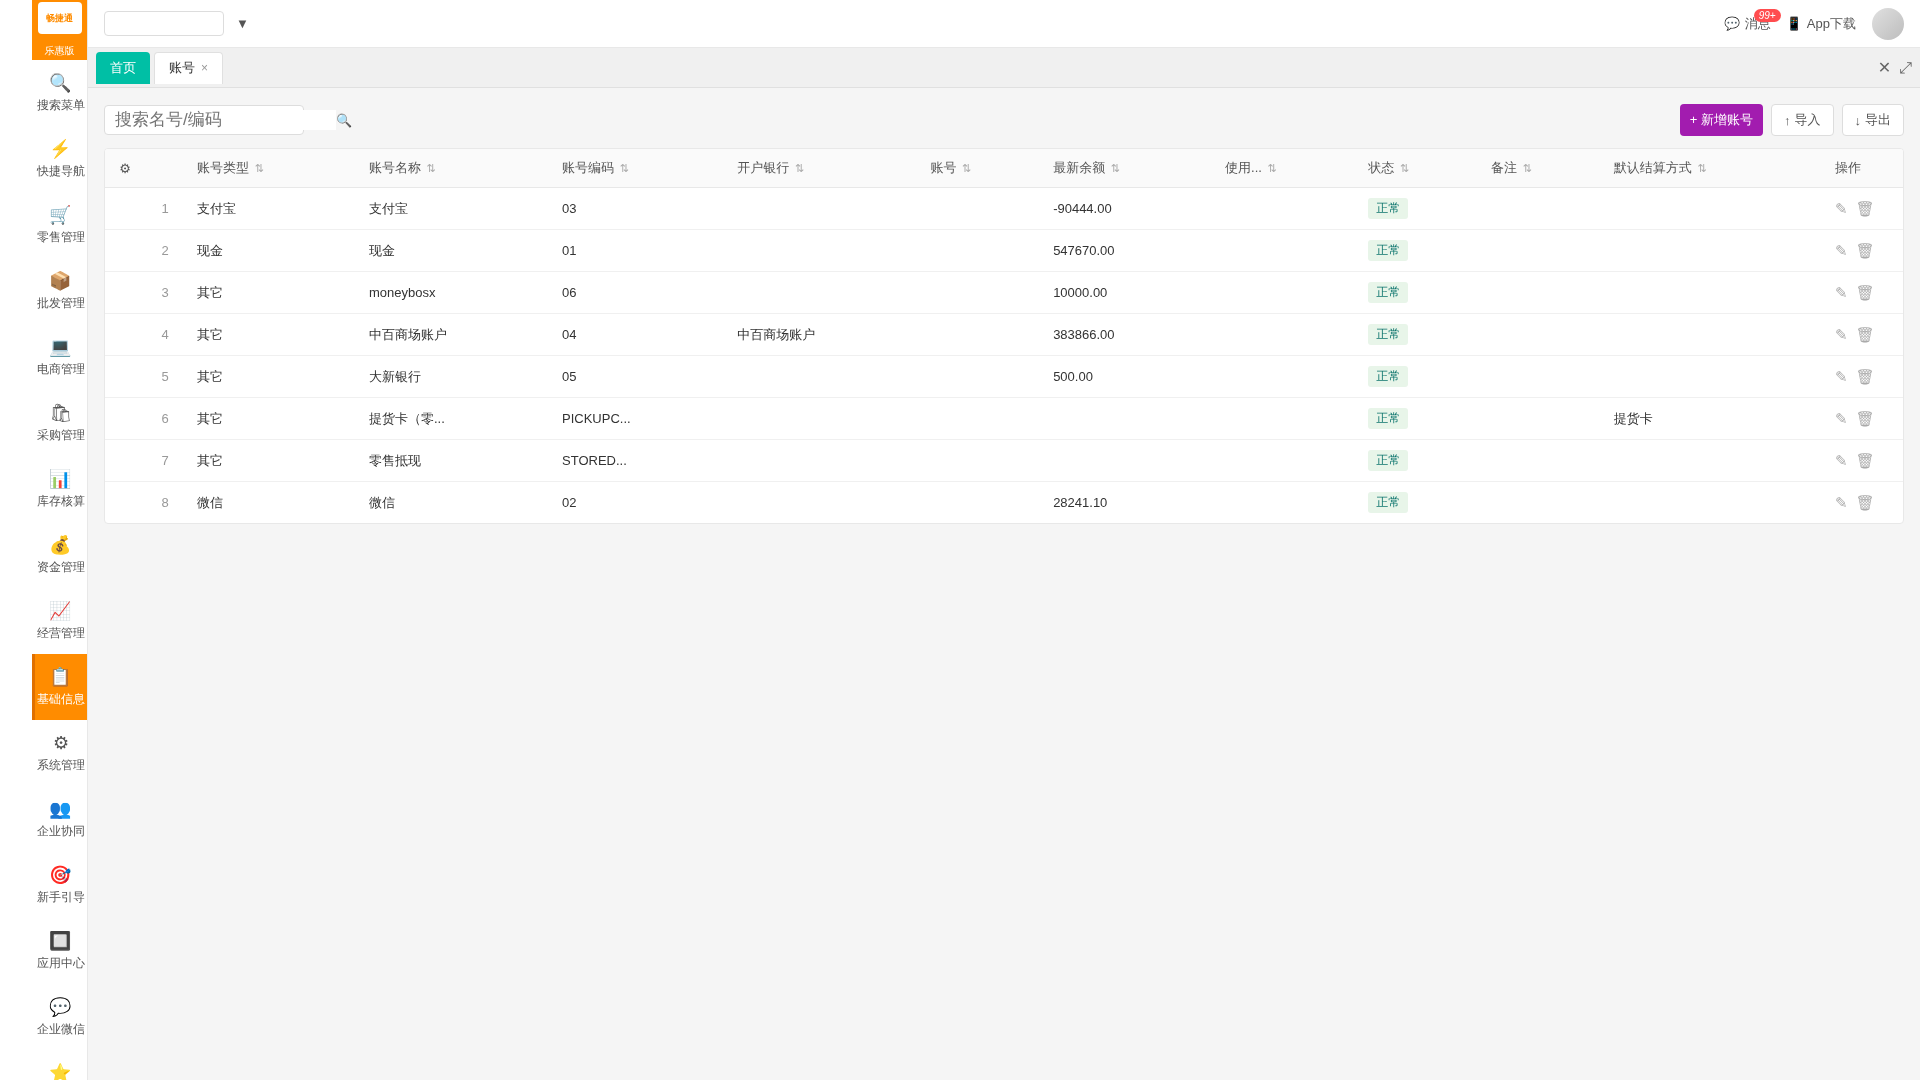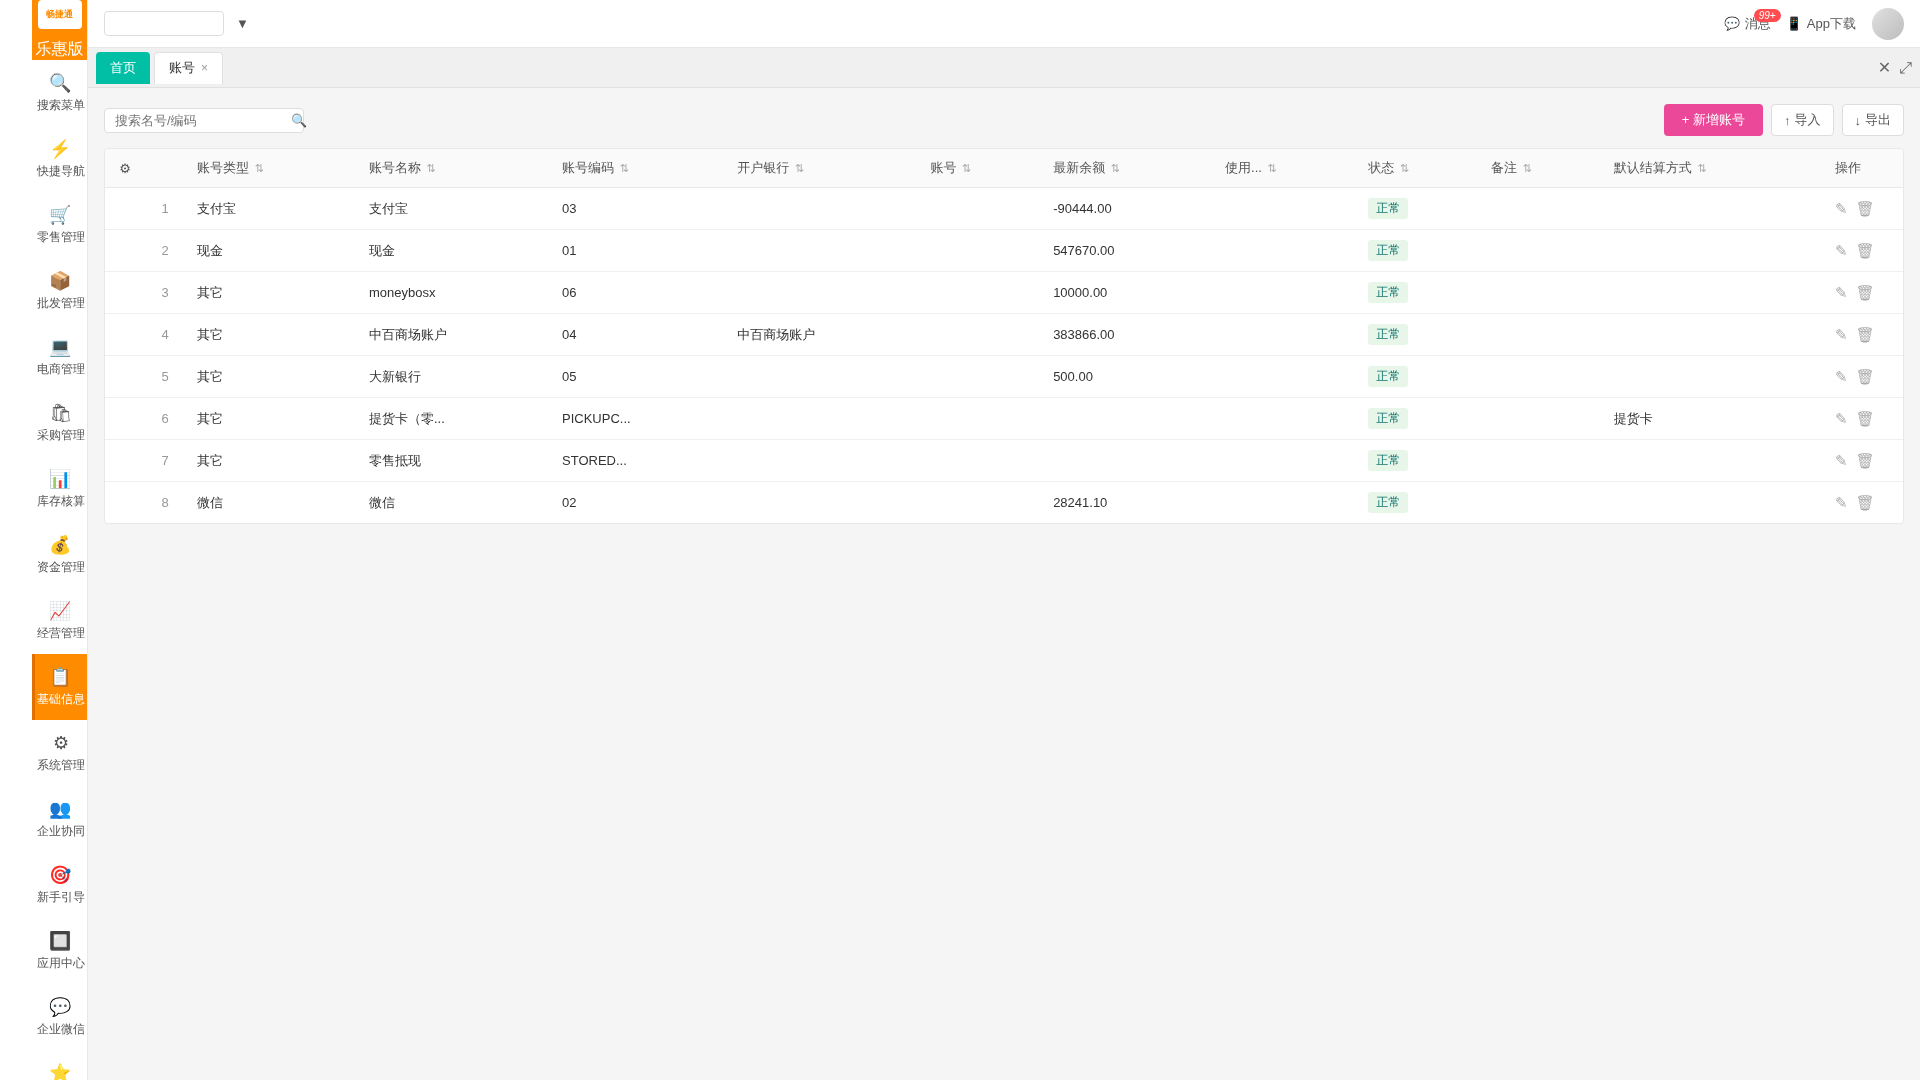--- a/index.html
+++ b/index.html
@@ -2,21 +2,21 @@
 <html><head>
   <meta charset="utf-8">
   <style>
     * { box-sizing: border-box; margin: 0; padding: 0; }
     body { font-family: "Microsoft YaHei", "PingFang SC", sans-serif; font-size: 13px; background: #f5f5f5; display: flex; height: 1080px; width: 1920px; overflow: hidden; }
 
     
     .sidebar { width: 88px; background: #fff; display: flex; flex-direction: column; align-items: center; border-right: 1px solid #e8e8e8; flex-shrink: 0; padding-left: 32px; }
     .sidebar-logo { width: 100%; height: 60px; background: #ff8c00; display: flex; align-items: center; justify-content: center; flex-direction: column; }
     .sidebar-logo-icon { width: 44px; height: 32px; background: #fff; border-radius: 4px; display: flex; align-items: center; justify-content: center; font-size: 10px; color: #ff8c00; font-weight: bold; }
-    .sidebar-logo-text { color: #fff; font-size: 16px; margin-top: 10px; }
+    .sidebar-logo-text { color: #fff; font-size: 10px; margin-top: 10px; }
     .sidebar-nav { width: 100%; flex: 1; overflow-y: auto; }
     .sidebar-item { width: 100%; padding: 12px 0; display: flex; flex-direction: column; align-items: center; justify-content: center; cursor: pointer; color: #555; font-size: 12px; border-left: 3px solid transparent; }
     .sidebar-item.active { background: #ff8c00; color: #fff; border-left-color: #e07000; }
     .sidebar-item .item-icon { font-size: 18px; margin-bottom: 3px; }
 
     
     .main { flex: 1; display: flex; flex-direction: column; overflow: hidden; }
 
     
     .topbar { height: 48px; background: #fff; display: flex; align-items: center; justify-content: space-between; padding: 0 16px; border-bottom: 1px solid #e8e8e8; flex-shrink: 0; }
@@ -40,21 +40,21 @@
 
     
     .content { flex: 1; overflow: auto; padding: 16px; }
 
     
     .toolbar { display: flex; align-items: center; justify-content: space-between; margin-bottom: 12px; }
     .search-box { display: flex; align-items: center; border: 1px solid #ddd; border-radius: 4px; padding: 4px 10px; background: #fff; width: 200px; }
     .search-box input { border: none; outline: none; font-size: 13px; flex: 1; }
     .search-icon { color: #999; cursor: pointer; }
     .toolbar-right { display: flex; gap: 8px; }
-    .btn-primary { background: #ec4899; color: #fff; border: none; border-radius: 4px; padding: 6px 18px; cursor: pointer; font-size: 13px; display: flex; align-items: center; gap: 4px; }
+    .btn-primary { background: #a21caf; color: #fff; border: none; border-radius: 4px; padding: 6px 10px; cursor: pointer; font-size: 13px; display: flex; align-items: center; gap: 4px; }
     .btn-secondary { background: #fff; color: #555; border: 1px solid #ddd; border-radius: 4px; padding: 6px 12px; cursor: pointer; font-size: 13px; display: flex; align-items: center; gap: 4px; }
 
     
     .table-wrap { background: #fff; border-radius: 4px; overflow: hidden; border: 1px solid #e8e8e8; }
     table { width: 100%; border-collapse: collapse; }
     thead tr { background: #fafafa; }
     th { padding: 10px 12px; text-align: left; color: #555; font-weight: 500; font-size: 13px; border-bottom: 1px solid #e8e8e8; white-space: nowrap; }
     th .sort { color: #aaa; font-size: 11px; margin-left: 2px; }
     td { padding: 10px 12px; border-bottom: 1px solid #f0f0f0; font-size: 13px; color: #333; }
     tr:last-child td { border-bottom: none; }
@@ -184,21 +184,21 @@
     <div class="tabbar-actions">
       <button class="tabbar-btn">✕</button>
       <button class="tabbar-btn">⤢</button>
     </div>
   </div>
 
   <div class="content">
 
     <div class="toolbar">
       <div class="search-box">
-        <input type="text" style="border: none; outline: none; font-size: 13px; flex: 1 1 0%;" placeholder="搜索名号/编码">
+        <input type="text" style="border: none; outline: none; font-size: 17px; flex: 1 1 0%;" placeholder="搜索名号/编码">
         <span class="search-icon">🔍</span>
       </div>
       <div class="toolbar-right">
         <button class="btn-primary">+ 新增账号</button>
         <button class="btn-secondary">
           <span>↑</span>
           <span>导入</span>
         </button>
         <button class="btn-secondary">
           <span>↓</span>

